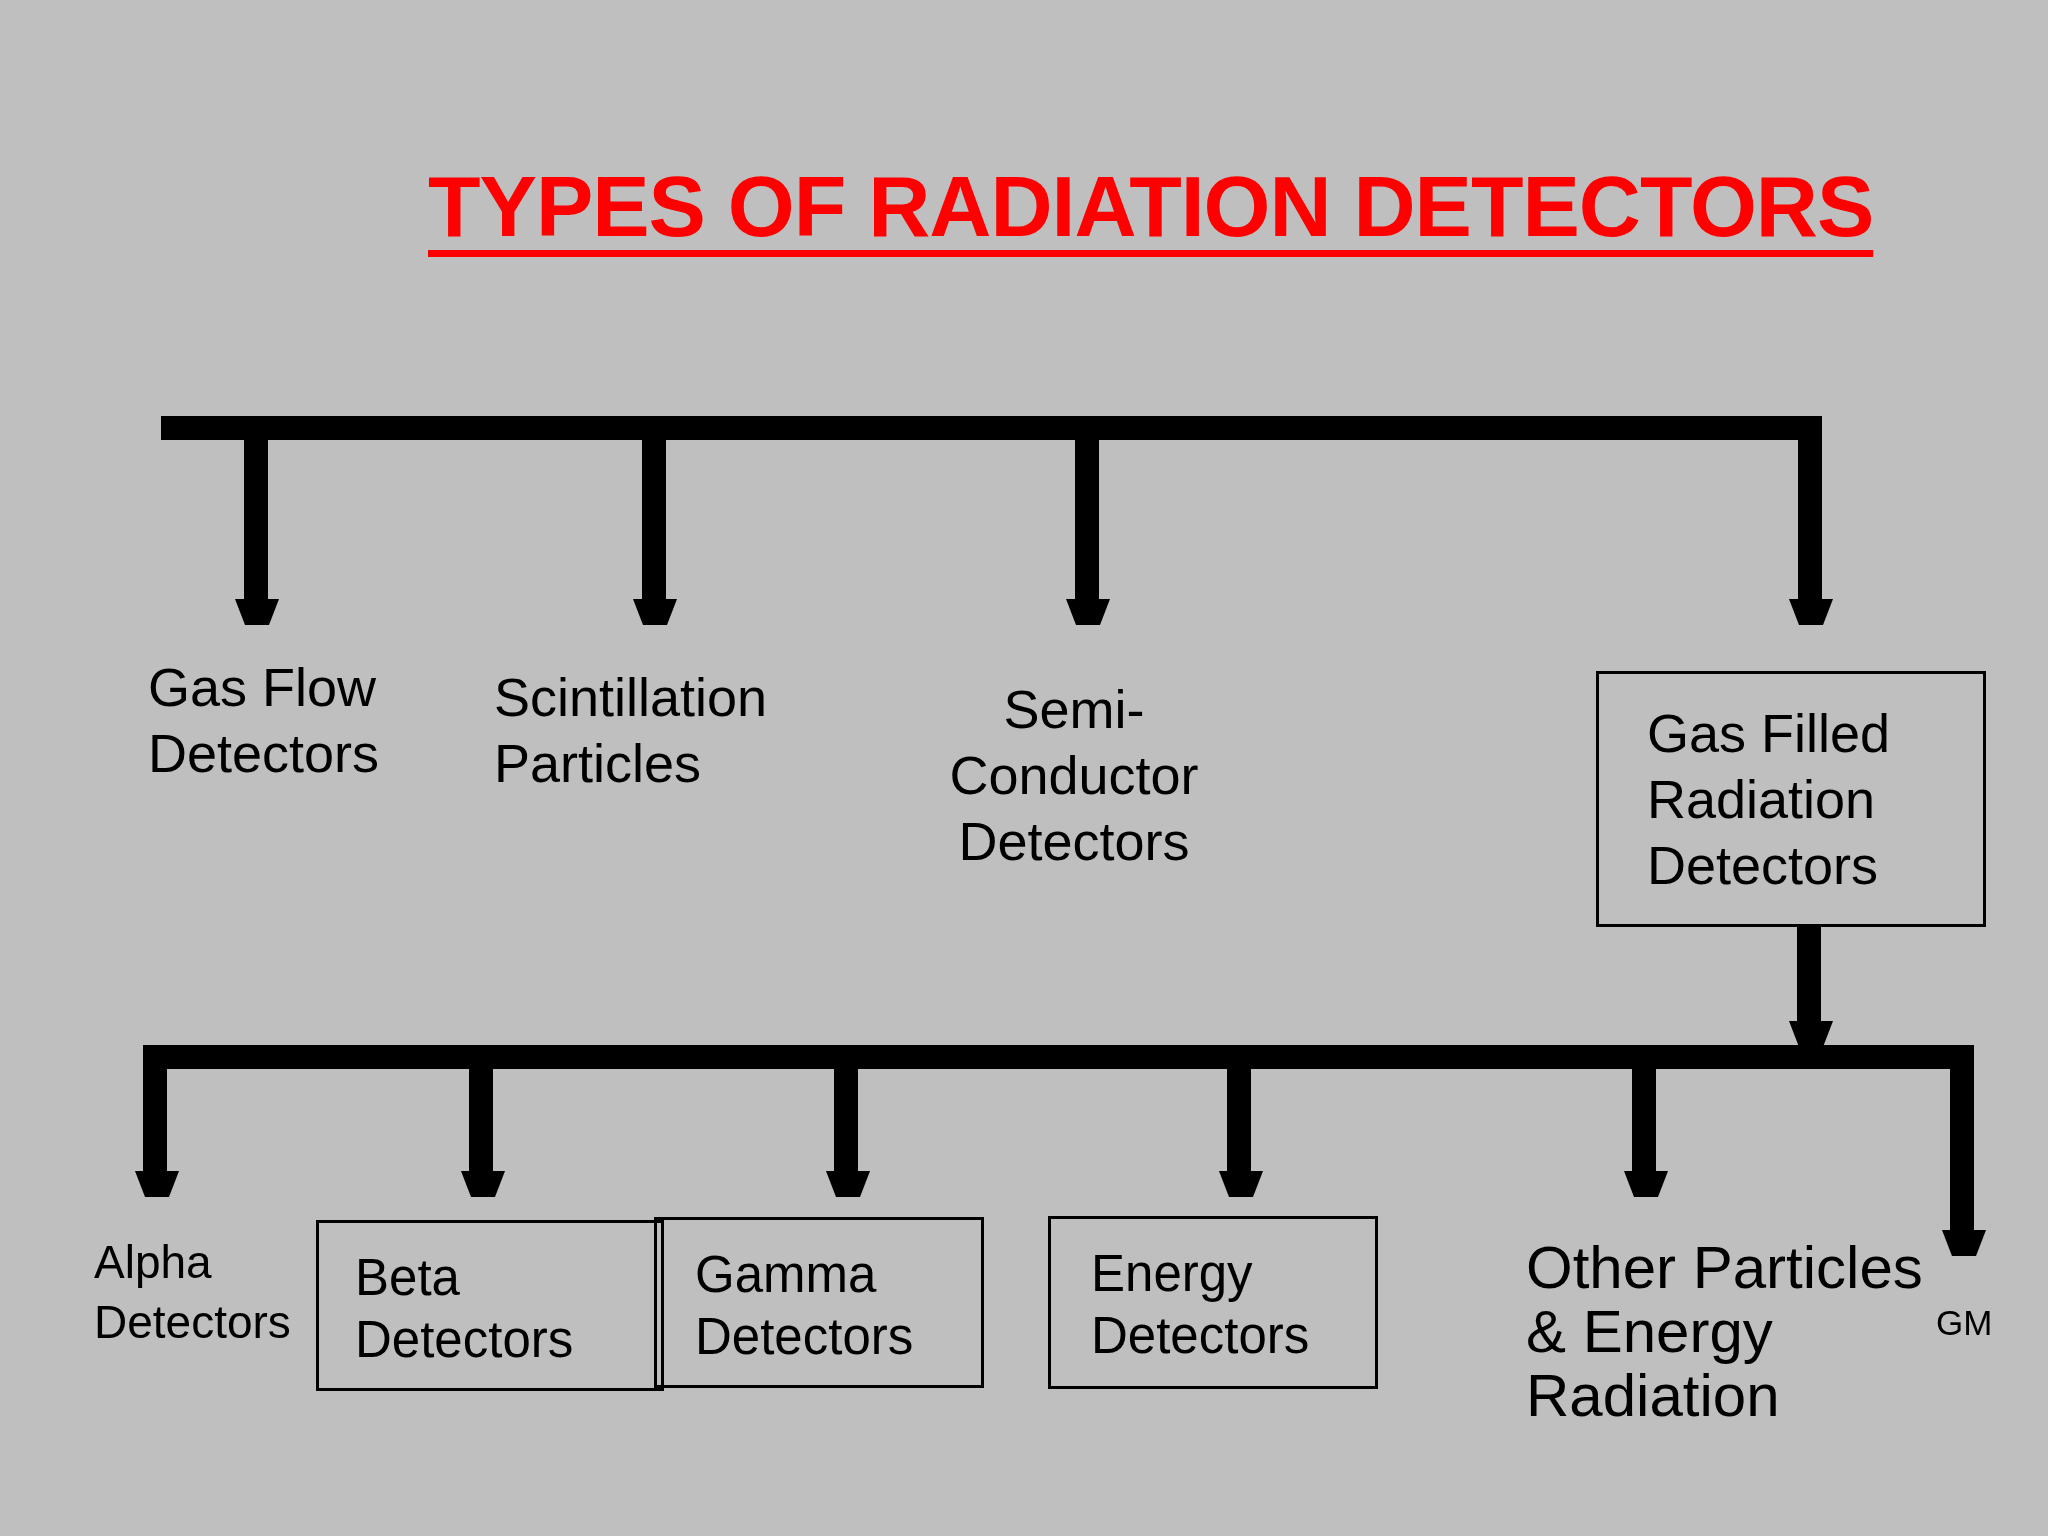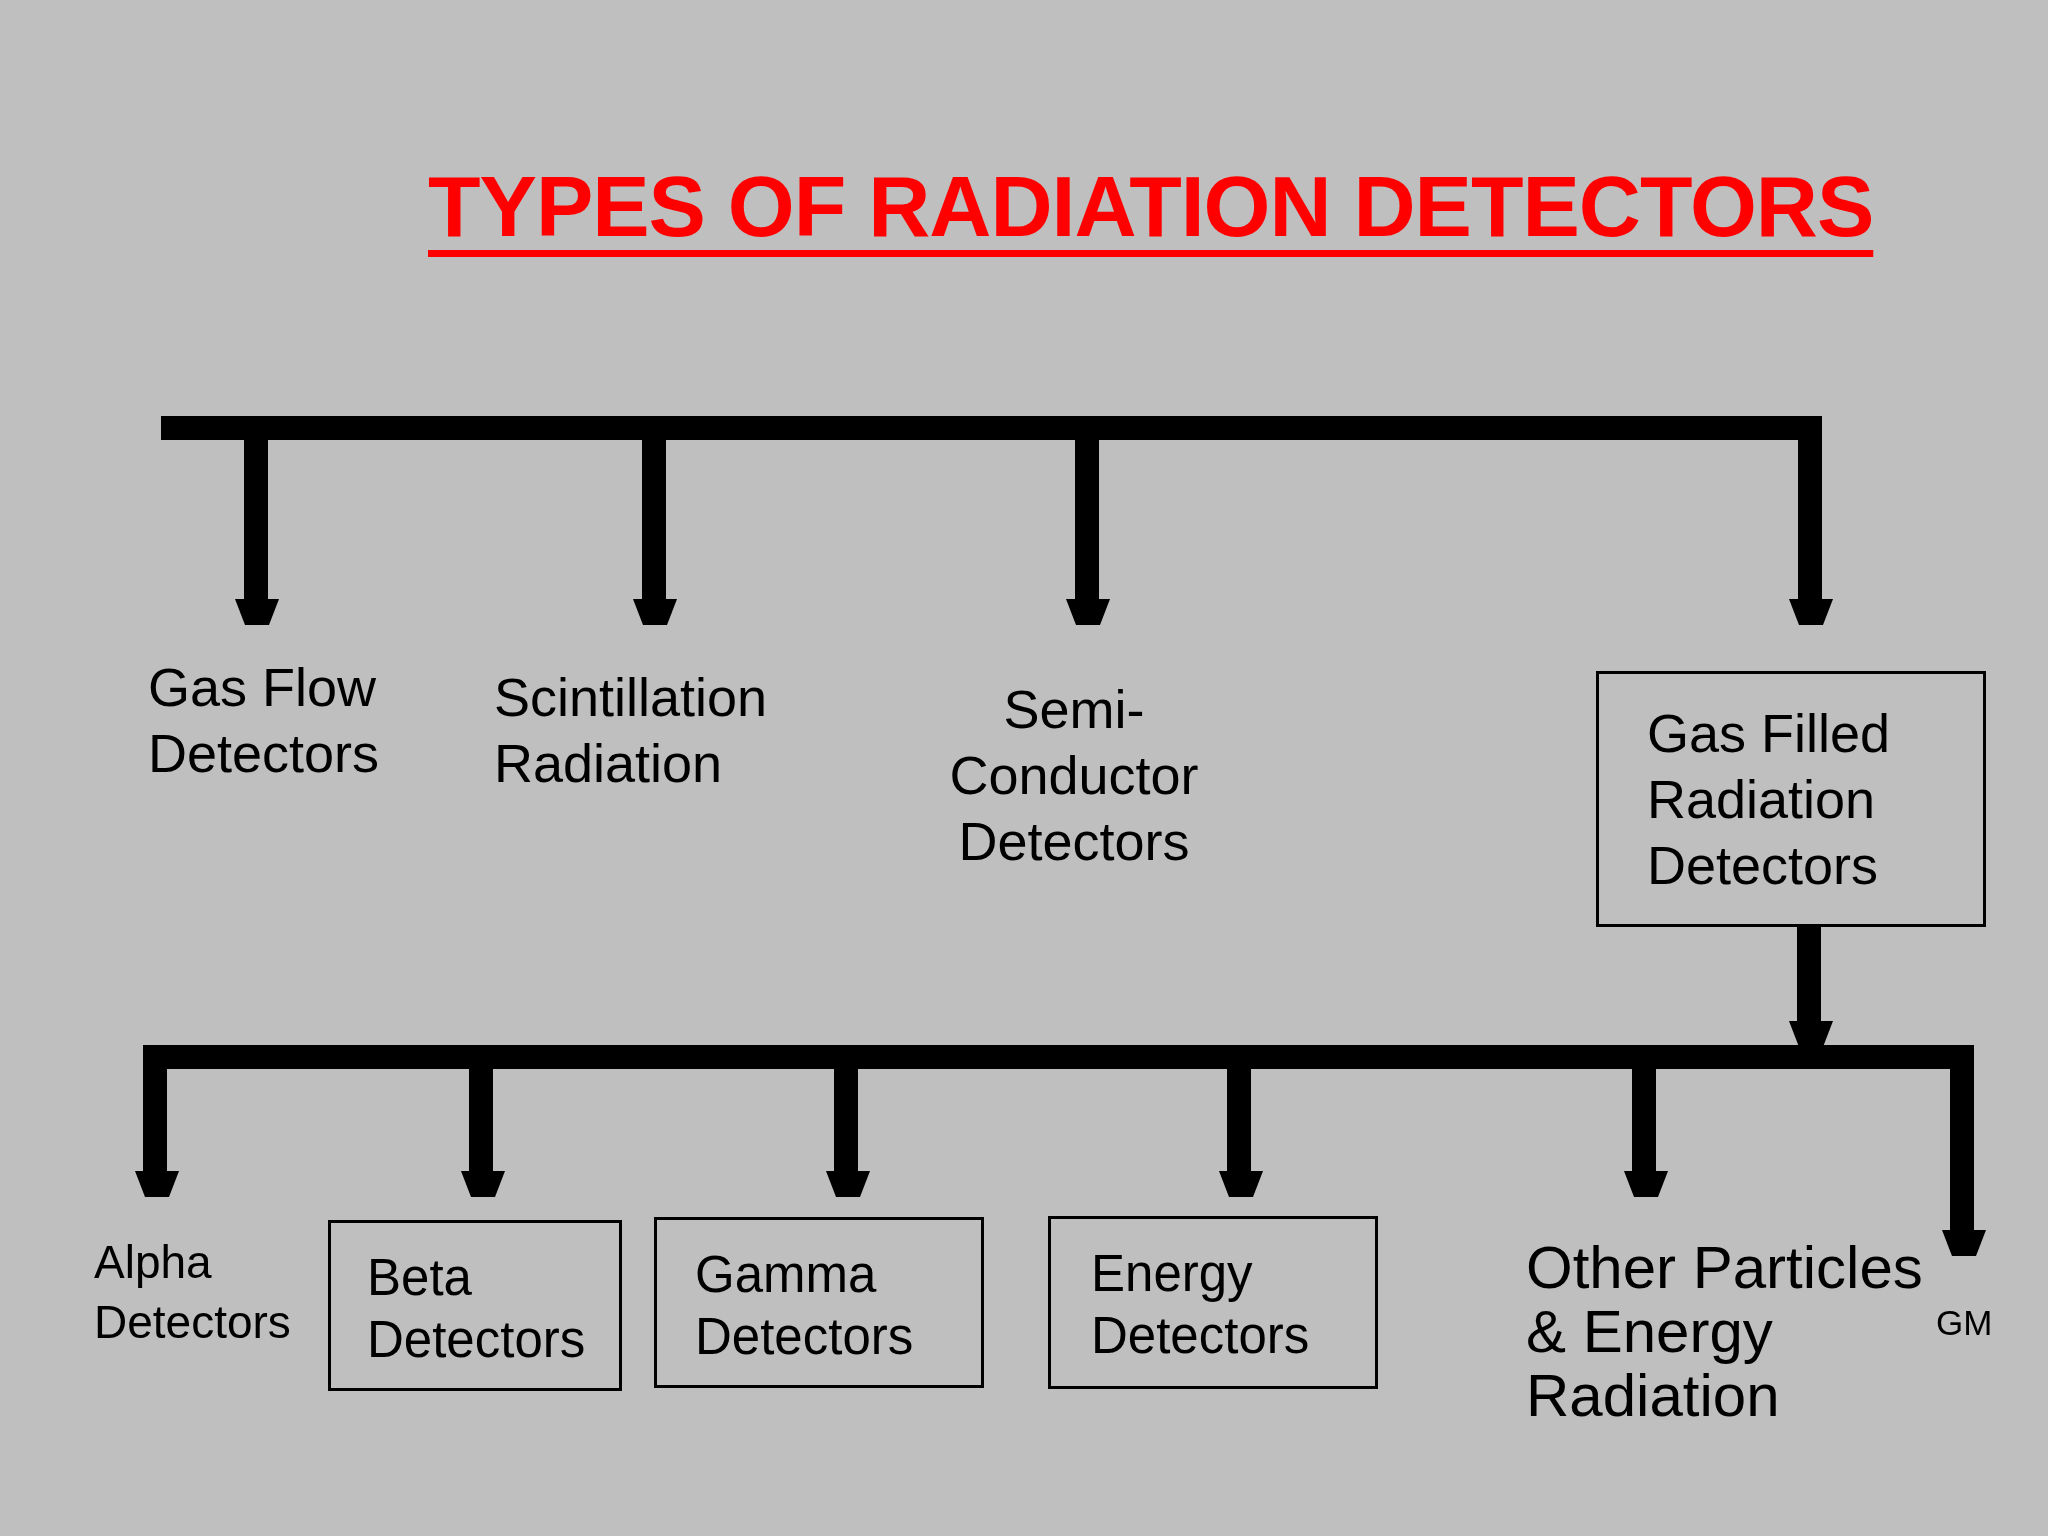--- a/index.html
+++ b/index.html
@@ -91,21 +91,21 @@
   <div class="vline" style="left:1051px; top:392px; height:183px;"></div>
   <div class="arrowhead" style="left:1042px; top:575px;"></div>
 
   <div class="vline" style="left:1774px; top:392px; height:183px;"></div>
   <div class="arrowhead" style="left:1765px; top:575px;"></div>
 
   <div class="label lv1" style="left:112px; top:618px;">Gas Flow
 Detectors</div>
 
   <div class="label lv1" style="left:458px; top:628px;">Scintillation
-Radiation</div>
+Particles</div>
 
   <div class="label lv1 center" style="left:855px; top:640px; width:390px;">Semi-Conductor
 Detectors</div>
 
   <div class="nodebox" style="left:1572px; top:647px; width:390px; height:256px;">
     <div class="boxtext lv1" style="padding:14px 10px 0 36px;">Gas Filled
 Radiation
 Detectors</div>
   </div>
 
@@ -128,21 +128,21 @@
 
   <div class="vline" style="left:1608px; top:1021px; height:126px;"></div>
   <div class="arrowhead" style="left:1600px; top:1147px;"></div>
 
   <div class="vline" style="left:1926px; top:1021px; height:185px;"></div>
   <div class="arrowhead" style="left:1918px; top:1206px;"></div>
 
   <div class="label" style="left:58px; top:1196px; font-size:46px; line-height:60px;">Alpha
 Detectors</div>
 
-  <div class="nodebox" style="left:304px; top:1196px; width:294px; height:171px;">
+  <div class="nodebox" style="left:292px; top:1196px; width:348px; height:171px;">
     <div class="boxtext lv2" style="padding:12px 0 0 24px;">Beta
 Detectors</div>
   </div>
 
   <div class="nodebox" style="left:630px; top:1193px; width:330px; height:171px;">
     <div class="boxtext lv2" style="padding:12px 0 0 26px;">Gamma
 Detectors</div>
   </div>
 
   <div class="nodebox" style="left:1024px; top:1192px; width:330px; height:173px;">

